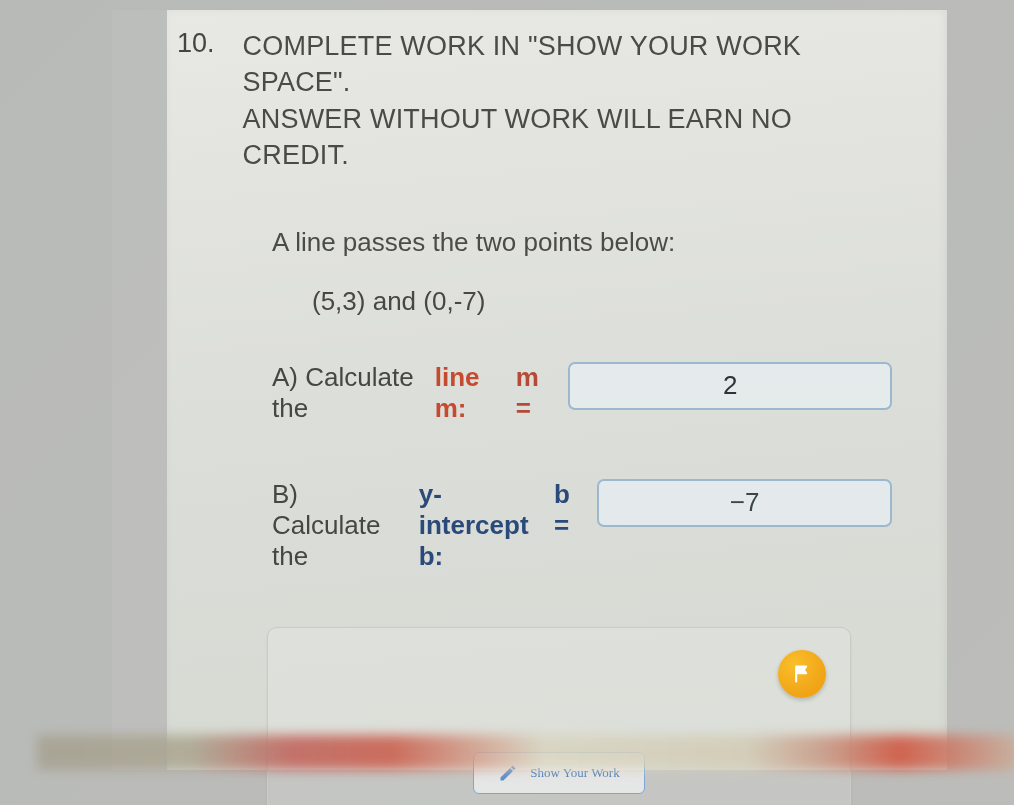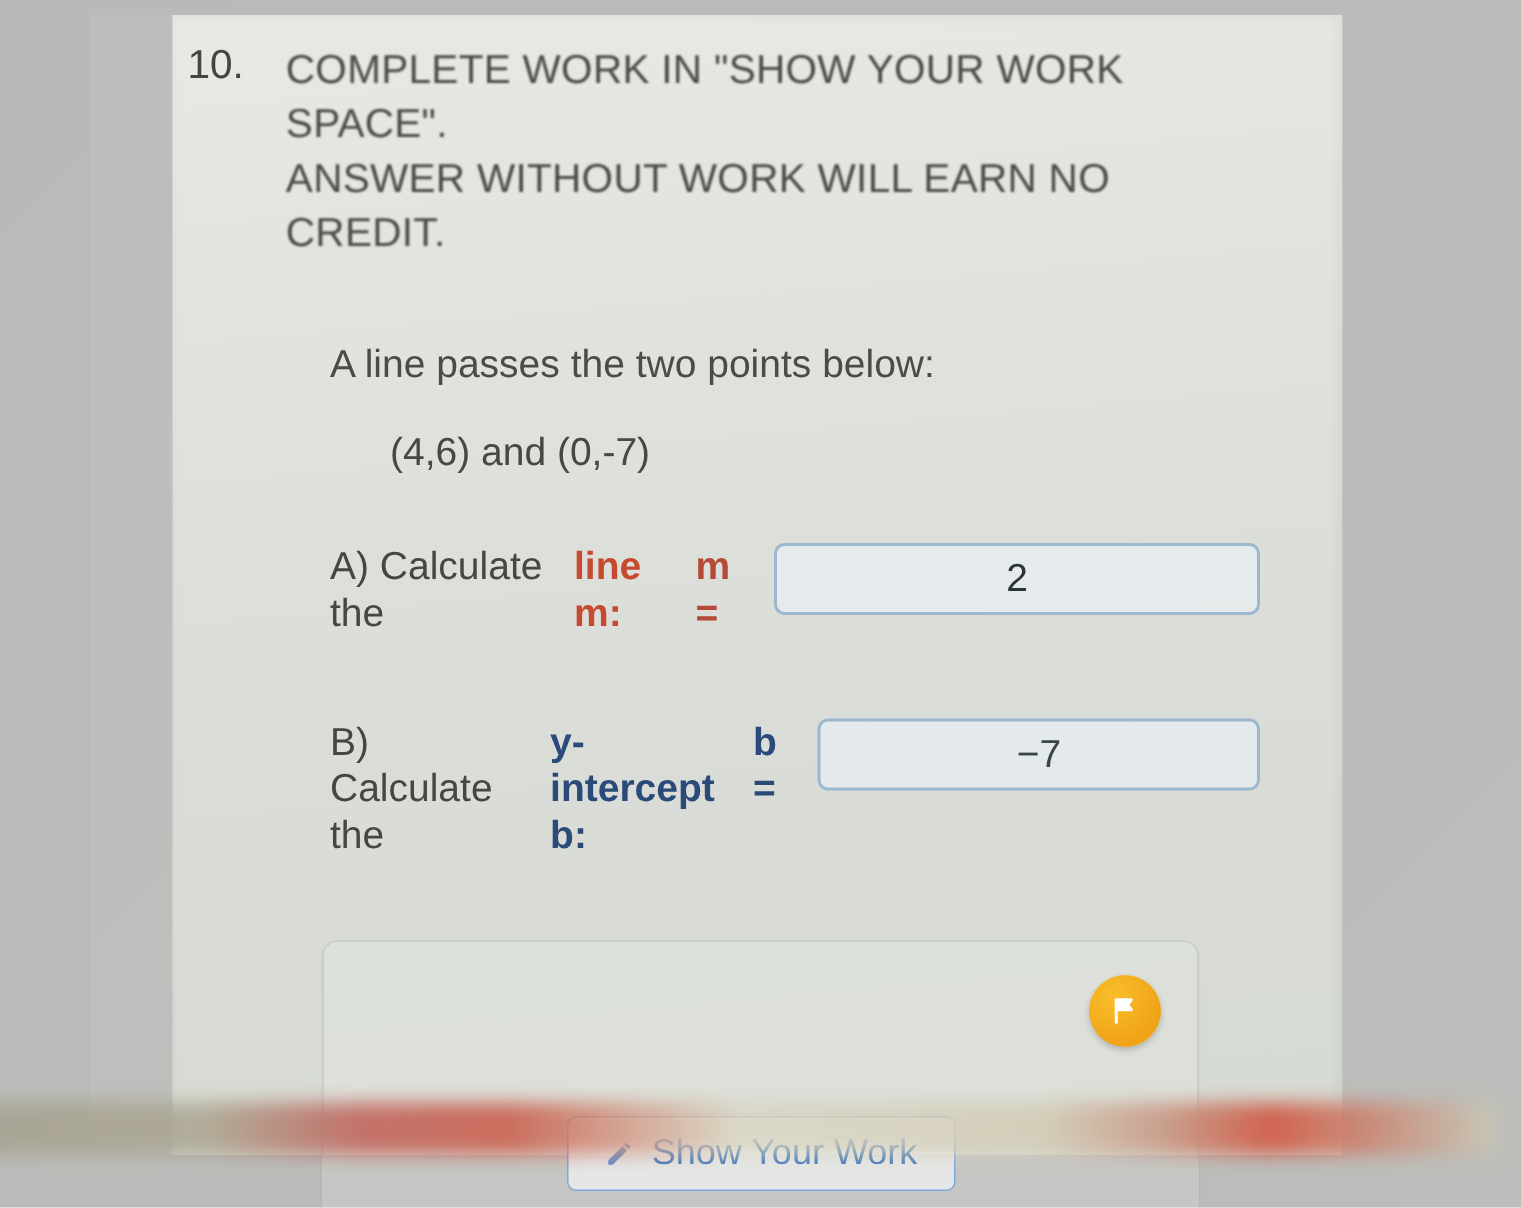--- a/index.html
+++ b/index.html
@@ -12,21 +12,21 @@
       display: flex;
       justify-content: center;
       align-items: flex-start;
       overflow: hidden;
     }
     .page-wrapper {
       width: 100%;
       height: 100%;
       display: flex;
       padding-top: 10px;
-      padding-left: 60px;
+      padding-left: 112px;
       box-sizing: border-box;
     }
     .left-strip {
       width: 55px;
       background: rgba(200,200,198,0.3);
       height: 760px;
       flex-shrink: 0;
     }
     .question-card {
       background: linear-gradient(175deg, #e8e8e5 0%, #dcded9 50%, #d5dad2 100%);
@@ -154,24 +154,25 @@
     }
     .show-work-btn {
       display: inline-flex;
       align-items: center;
       gap: 12px;
       padding: 10px 24px;
       border: 1.5px solid #7ba6db;
       border-radius: 6px;
       background: rgba(250,252,254,0.6);
       color: #4378bb;
-      font-size: 24px;
+      font-size: 13px;
       font-weight: 500;
       cursor: pointer;
       filter: blur(0.3px);
+      font-family: Liberation Serif, serif;
     }
     .bottom-blur {
       position: absolute;
       bottom: 0;
       left: -130px;
       width: 1014px;
       height: 35px;
       background: linear-gradient(90deg, #a6a190 0%, #aba590 15%, #bf6058 25%, #c95a48 35%, #d8d4c0 50%, #d2cbb5 70%, #c79480 78%, #cf4f3a 85%, #c8cab8 100%);
       filter: blur(6px);
       opacity: 0.85;
@@ -187,21 +188,21 @@
     <div class="question-header">
       <div class="question-num">10.</div>
       <div class="question-content">
         <div class="instruction">COMPLETE WORK IN "SHOW YOUR WORK SPACE".</div>
         <div class="instruction">ANSWER WITHOUT WORK WILL EARN NO CREDIT.</div>
       </div>
     </div>
 
     <div class="sub-text">A line passes the two points below:</div>
 
-    <div class="points">(4,6) and (0,-7)</div>
+    <div class="points">(5,3) and (0,-7)</div>
 
     <div class="part-row">
       <span>A)  Calculate the</span>
       <span class="emph-red">line m:</span>
       <span class="var-name" style="color:#b54a36;">m =</span>
       <input class="answer-box" value="2" style="">
     </div>
 
     <div class="part-row" style="margin-top:55px;">
       <span>B) Calculate the</span>

